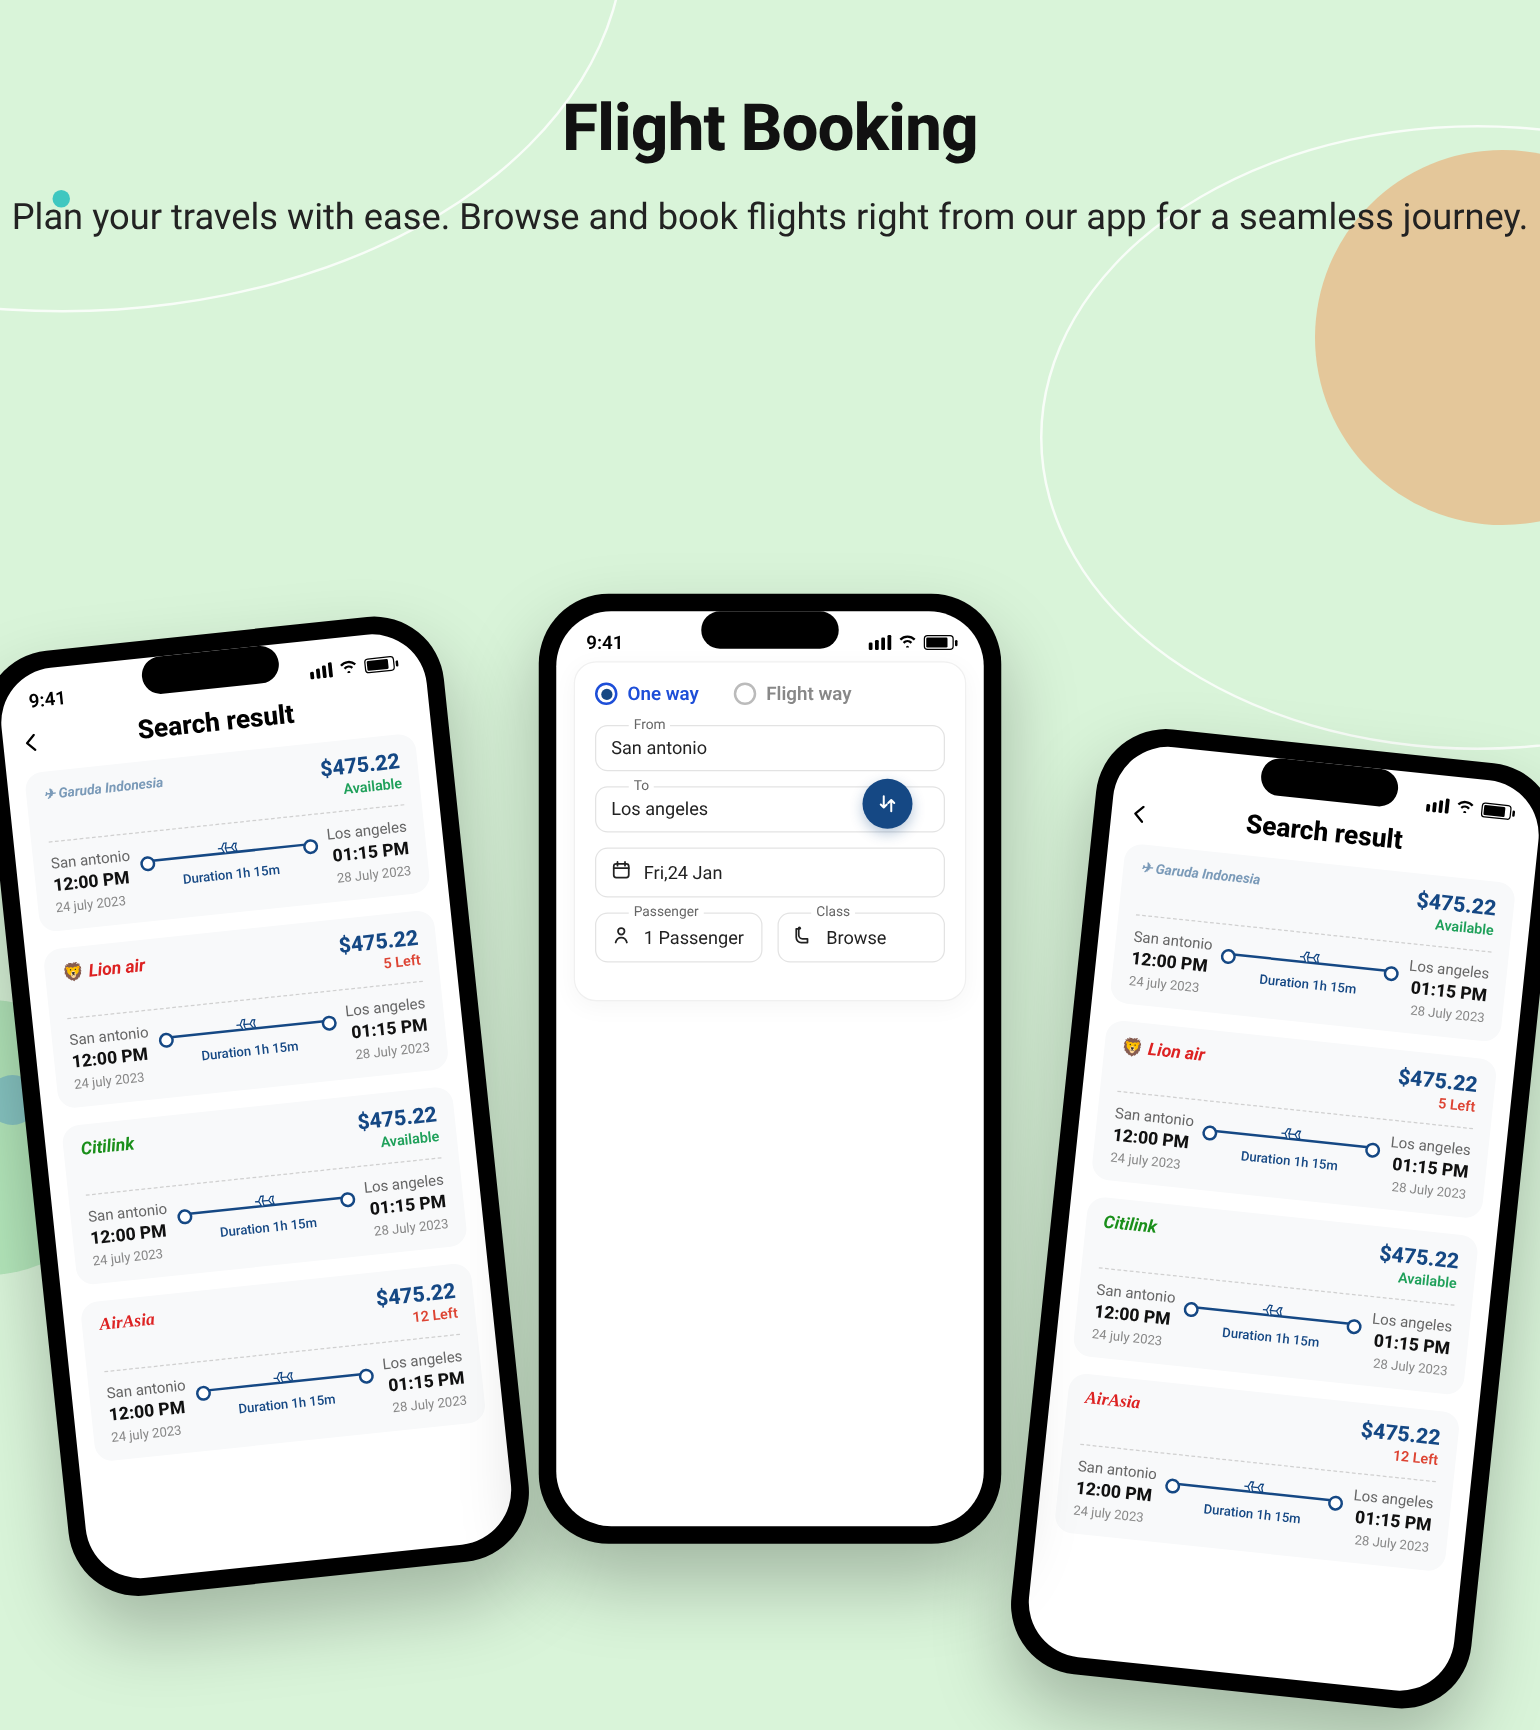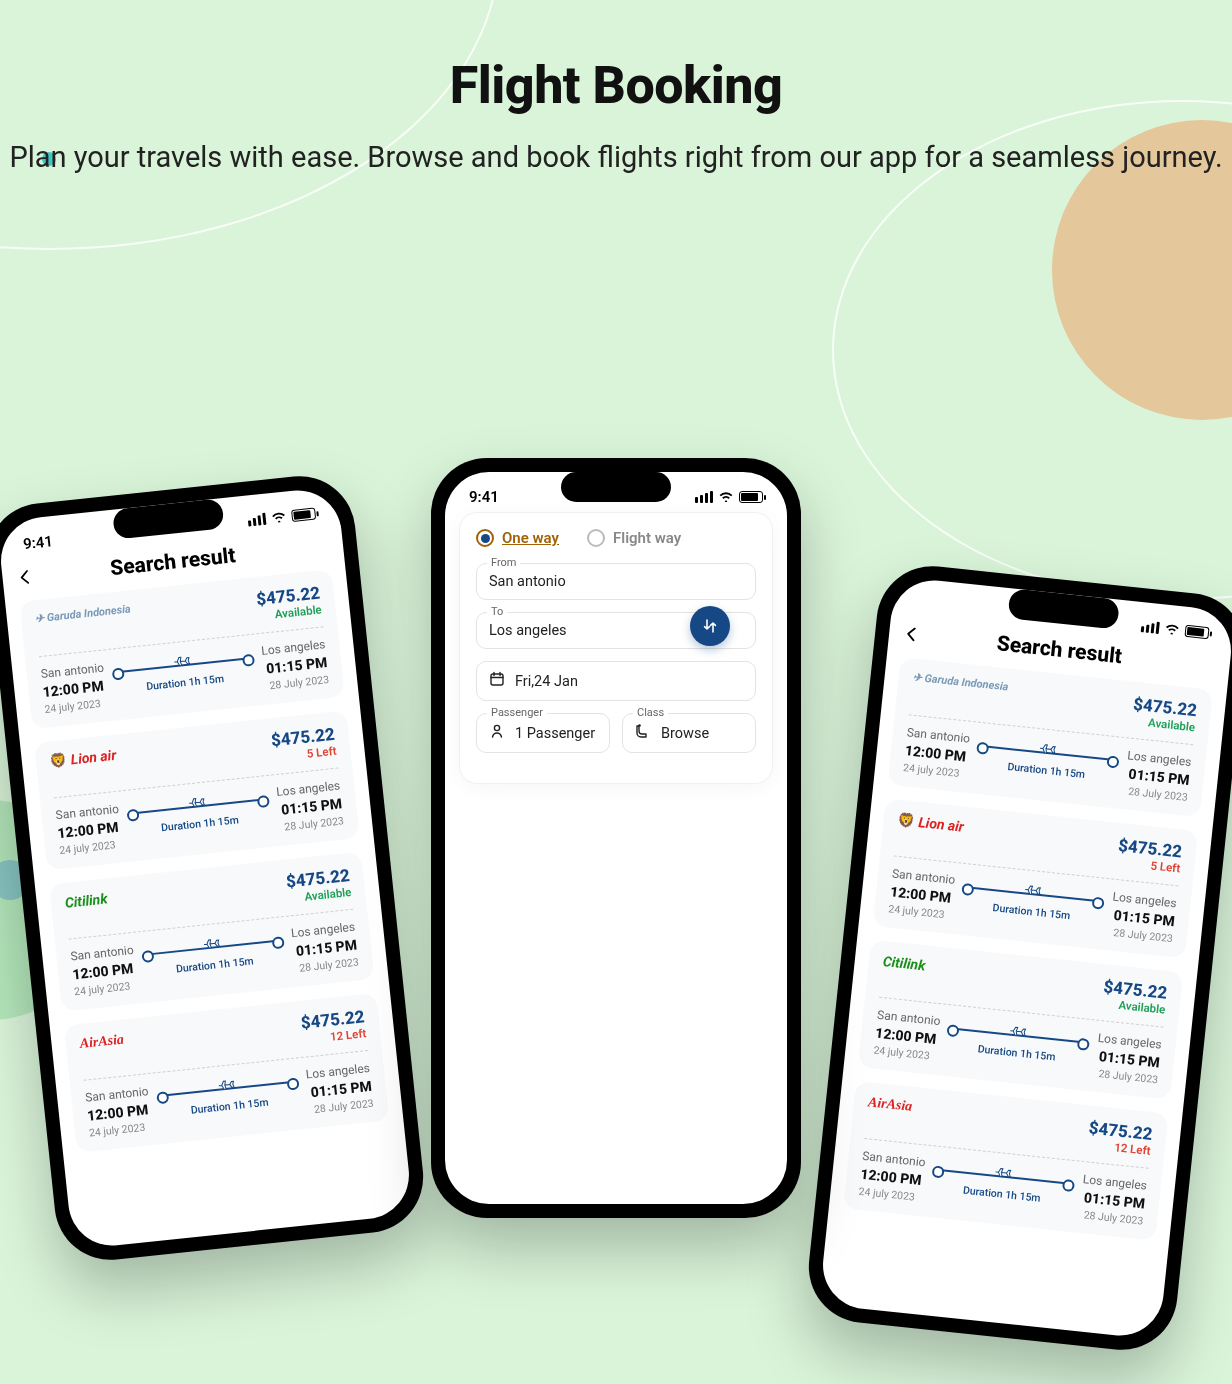--- a/index.html
+++ b/index.html
@@ -12,21 +12,21 @@
     overflow: hidden;
   }
   
   .bg-circle1 { position:absolute; width:300px; height:300px; border-radius:50%; background:#e4c79a; right:-120px; top:120px; }
   .bg-circle2 { position:absolute; width:220px; height:220px; border-radius:50%; background:#8dd89b; left:-120px; top:800px; opacity:.5; }
   .bg-circle3 { position:absolute; width:40px; height:40px; border-radius:50%; background:#87c5c2; left:-10px; top:860px; }
   .bg-dot { position:absolute; width:14px; height:14px; border-radius:50%; background:#3fc7c0; left:42px; top:152px; }
   .bg-curve1 { position:absolute; width:900px; height:600px; border:2px solid rgba(255,255,255,.8); border-radius:50%; left:-400px; top:-350px; }
   .bg-curve2 { position:absolute; width:700px; height:500px; border:2px solid rgba(255,255,255,.8); border-radius:50%; right:-300px; top:100px; }
 
-  .hero { position:relative; text-align:center; padding-top:55px; z-index:1; }
+  .hero { position:relative; text-align:center; padding-top:72px; z-index:1; }
   .hero h1 { font-size:52px; font-weight:800; color:#111; letter-spacing:-.5px; }
   .hero p { font-size:29px; color:#222; margin-top:20px; line-height:1.45; }
 
   .phones { position:relative; width:1232px; height:1100px; z-index:2; }
 
   
   .phone {
     position:absolute;
     width:370px; height:760px;
     background:#000;
@@ -69,31 +69,31 @@
 
   .content { padding:0 14px; }
 
   
   .form-card {
     background:#fff; border:1px solid #f0f0f0; border-radius:18px;
     padding:16px; box-shadow:0 4px 20px rgba(0,0,0,.04);
   }
   .trip-types { display:flex; gap:28px; margin-bottom:16px; }
   .radio-row { display:flex; align-items:center; gap:8px; font-size:15px; font-weight:600; }
-  .radio-row.sel { color:#a16207;text-decoration:underline; }
+  .radio-row.sel { color:#1d4ed8; }
   .radio-row.unsel { color:#888; }
   .rdot { width:18px; height:18px; border-radius:50%; border:2px solid currentColor; display:flex; align-items:center; justify-content:center; }
   .rdot.on::after { content:""; width:9px; height:9px; border-radius:50%; background:#154884; }
   .rdot.off { border-color:#bbb; }
 
   .field {
     border:1px solid #e3e3e3; border-radius:10px; padding:9px 12px; position:relative;
     margin-bottom:12px; background:#fff;
   }
-  .field .flabel { position:absolute; top:-8px; left:10px; background:#fff; padding:0 4px; font-size:11px; color:#666; }
+  .field .flabel { position:absolute; top:-8px; left:26px; background:#fff; padding:0 4px; font-size:11px; color:#666; }
   .field .fval { font-size:14.5px; color:#222; }
   .field.row { display:flex; flex-direction:column; gap:2px; }
   .field .icon-row { display:flex; align-items:center; gap:10px; }
   .swap-wrap { position:relative; }
   .swap-btn {
     position:absolute; right:26px; top:-6px; width:40px; height:40px; border-radius:50%;
     background:#154884; color:#fff; display:flex; align-items:center; justify-content:center;
     font-size:16px; z-index:2; box-shadow:0 4px 10px rgba(21,72,132,.3);
   }
   .two-col { display:flex; gap:12px; }

